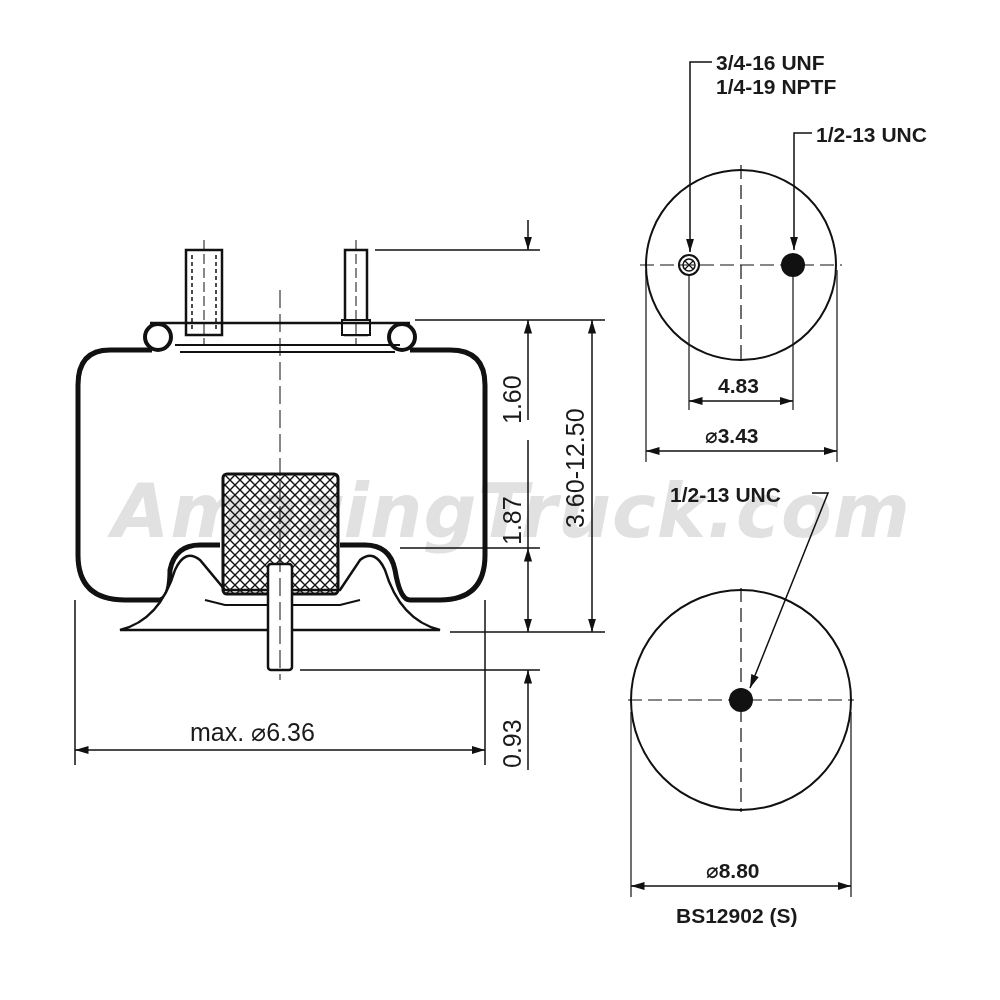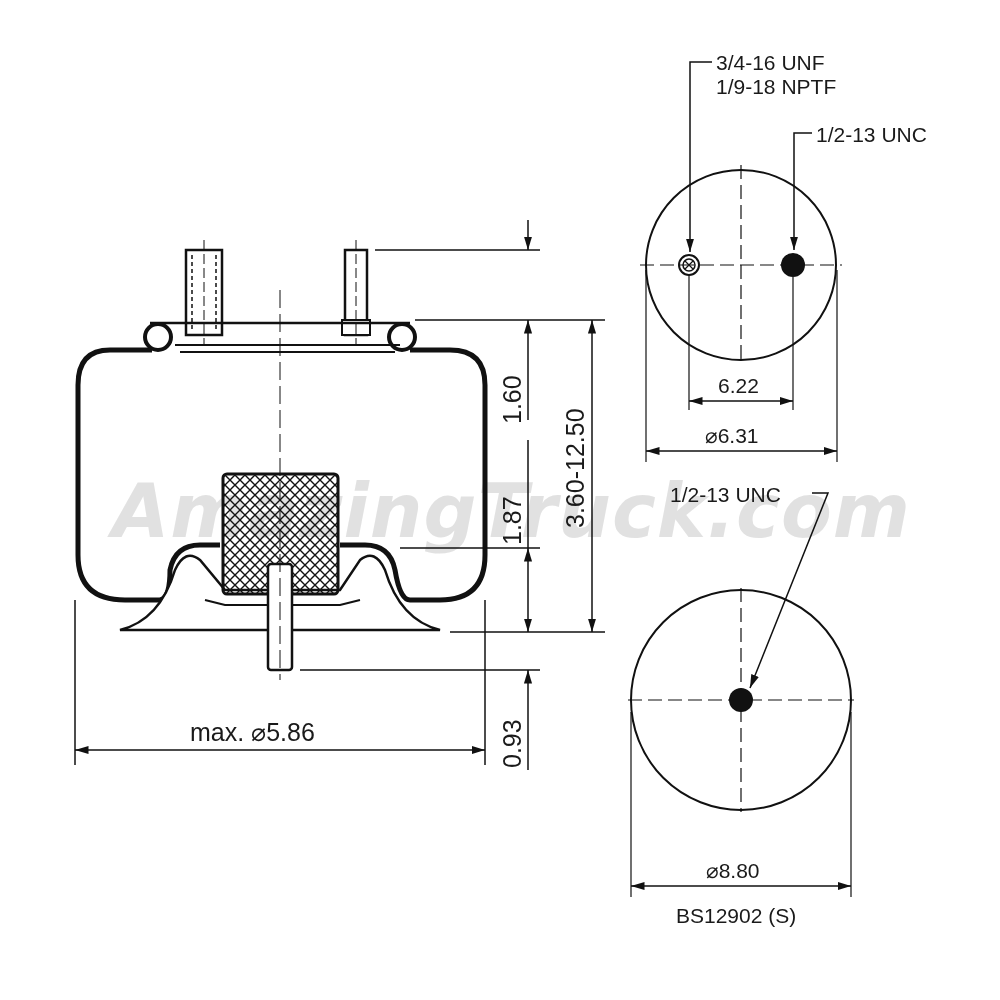--- a/index.html
+++ b/index.html
@@ -1,21 +1,21 @@
 <!DOCTYPE html>
 <html><head>
 <meta charset="utf-8">
 <style>
   html, body { margin:0; padding:0; background:#ffffff; }
   body { width:1000px; height:1000px; position:relative; overflow:hidden;
          font-family:"Liberation Sans", "DejaVu Sans", sans-serif; }
   #drawing { position:absolute; left:0; top:0; width:1000px; height:1000px; }
   .lbl { position:absolute; color:#1a1a1a; white-space:nowrap; line-height:1; }
   .big { font-size:25px; }
-  .med { font-size:21px; }
+  .med { font-size:21px;font-weight:bold; }
   .vert { transform-origin:left top; transform:rotate(-90deg); }
   .watermark { position:absolute; left:112px; top:468px; font-size:74px; font-weight:bold;
                font-style:italic; color:#d8d8d8; opacity:0.75; letter-spacing:1px; white-space:nowrap;
                pointer-events:none; font-family:"DejaVu Sans", sans-serif; }
 </style>
 </head>
 <body>
 
 <div id="drawing">
 
@@ -108,29 +108,29 @@
       <line x1="628" y1="700" x2="854" y2="700" stroke-width="1.2" stroke-dasharray="14,6"></line>
       <line x1="741" y1="588" x2="741" y2="812" stroke-width="1.2" stroke-dasharray="14,6"></line>
       <circle cx="741" cy="700" r="12" fill="#111" stroke="none"></circle>
       <polyline points="812,493 828,493 750,688" stroke-width="1.5" marker-end="url(#arr)"></polyline>
       <line x1="631" y1="712" x2="631" y2="897" stroke-width="1.2"></line>
       <line x1="851" y1="712" x2="851" y2="897" stroke-width="1.2"></line>
       <line x1="631" y1="886" x2="851" y2="886" stroke-width="1.5" marker-start="url(#arr)" marker-end="url(#arr)"></line>
     </g>
   </svg>
 
-  <div class="lbl big" style="left:190px;top:720px">max. ⌀5.86</div>
+  <div class="lbl big" style="left:190px;top:720px">max. ⌀6.36</div>
 
   <div class="lbl big vert" style="left:500px;top:424px">1.60</div>
   <div class="lbl big vert" style="left:500px;top:545px">1.87</div>
   <div class="lbl big vert" style="left:563px;top:528px">3.60-12.50</div>
   <div class="lbl big vert" style="left:500px;top:768px">0.93</div>
 
   <div class="lbl med" style="left:716px;top:52px">3/4-16 UNF</div>
-  <div class="lbl med" style="left:716px;top:76px">1/9-18 NPTF</div>
+  <div class="lbl med" style="left:716px;top:76px">1/4-19 NPTF</div>
   <div class="lbl med" style="left:816px;top:124px">1/2-13 UNC</div>
-  <div class="lbl med" style="left:718px;top:375px">6.22</div>
-  <div class="lbl med" style="left:705px;top:425px">⌀6.31</div>
+  <div class="lbl med" style="left:718px;top:375px">4.83</div>
+  <div class="lbl med" style="left:705px;top:425px">⌀3.43</div>
 
   <div class="lbl med" style="left:670px;top:484px">1/2-13 UNC</div>
   <div class="lbl med" style="left:706px;top:860px">⌀8.80</div>
   <div class="lbl med" style="left:676px;top:905px">BS12902 (S)</div>
 </div>
 
 </body></html>

